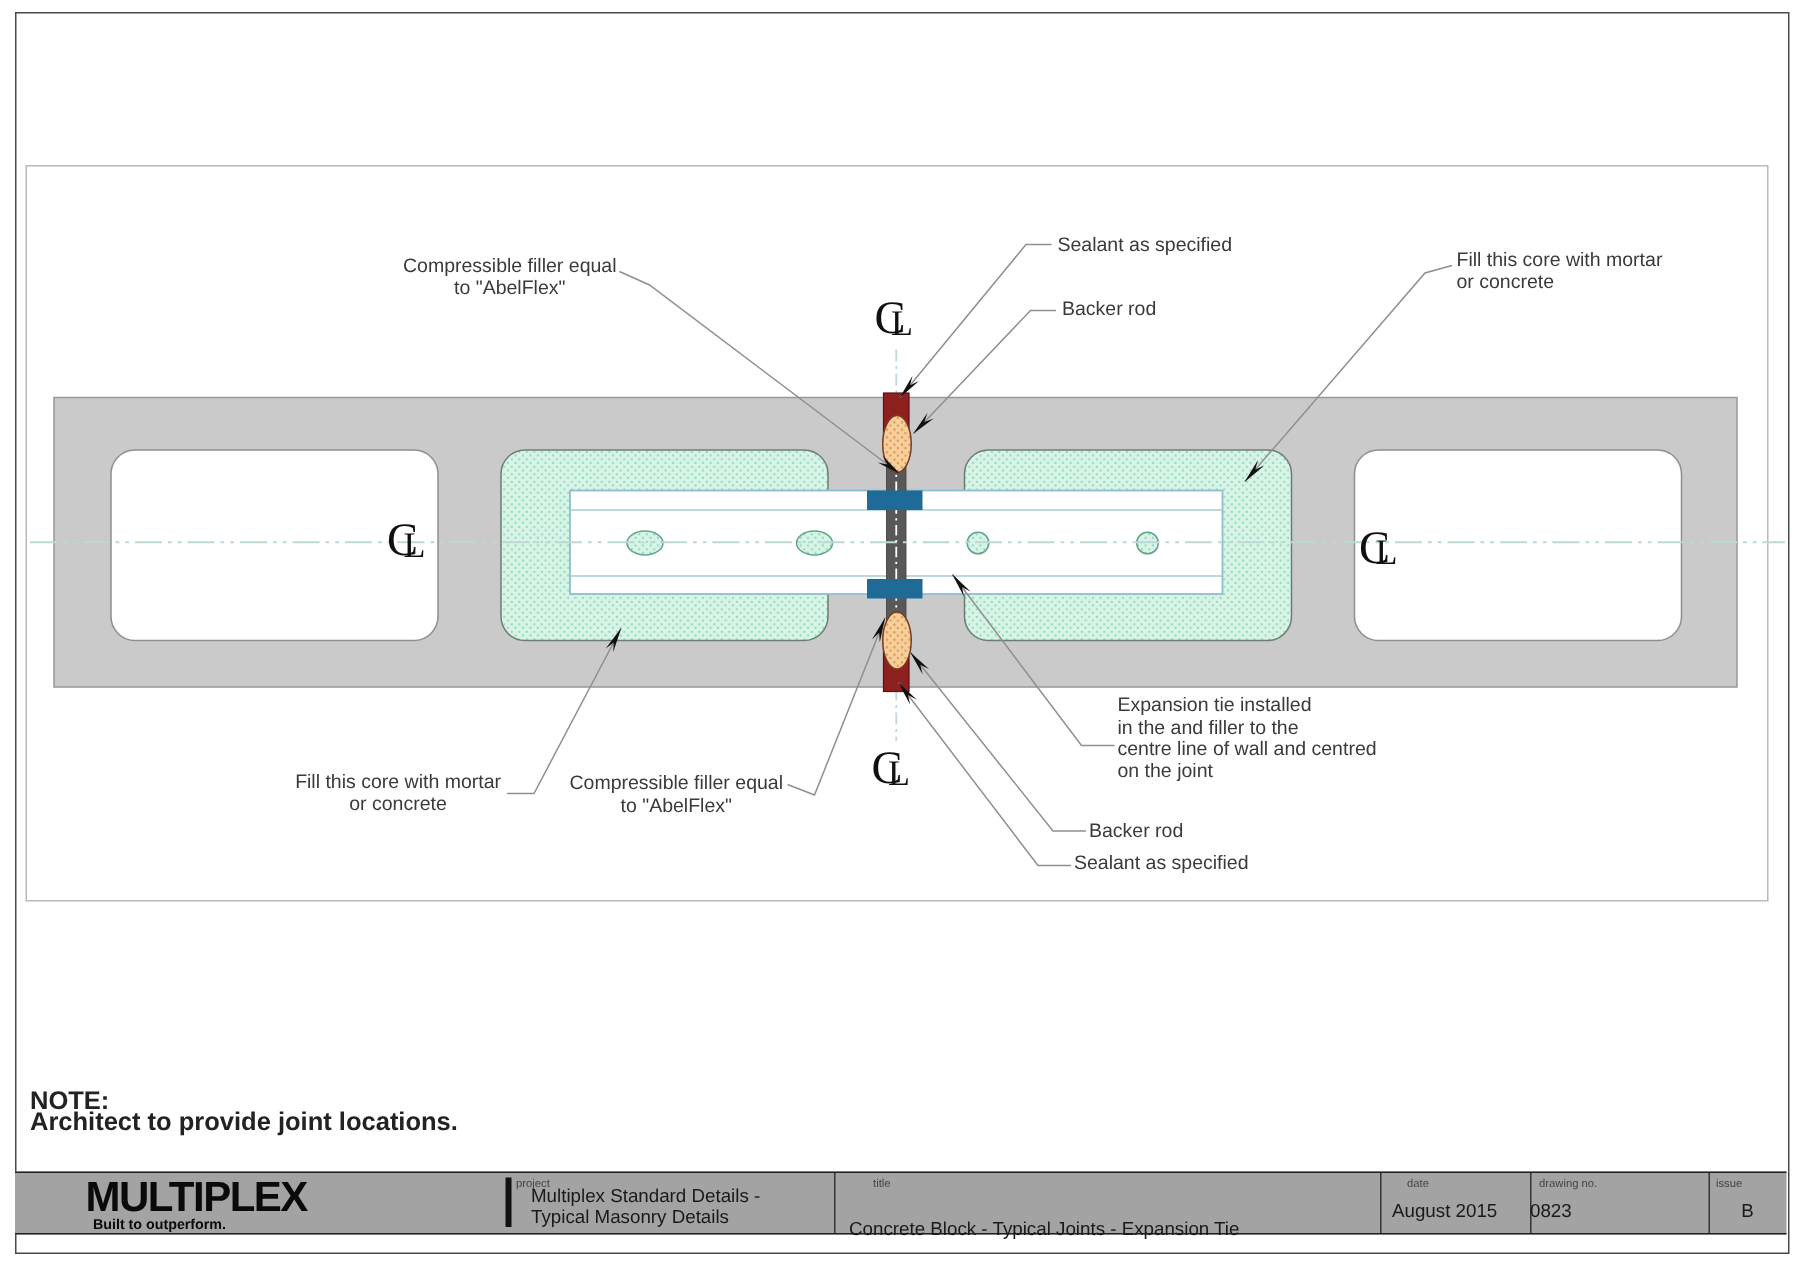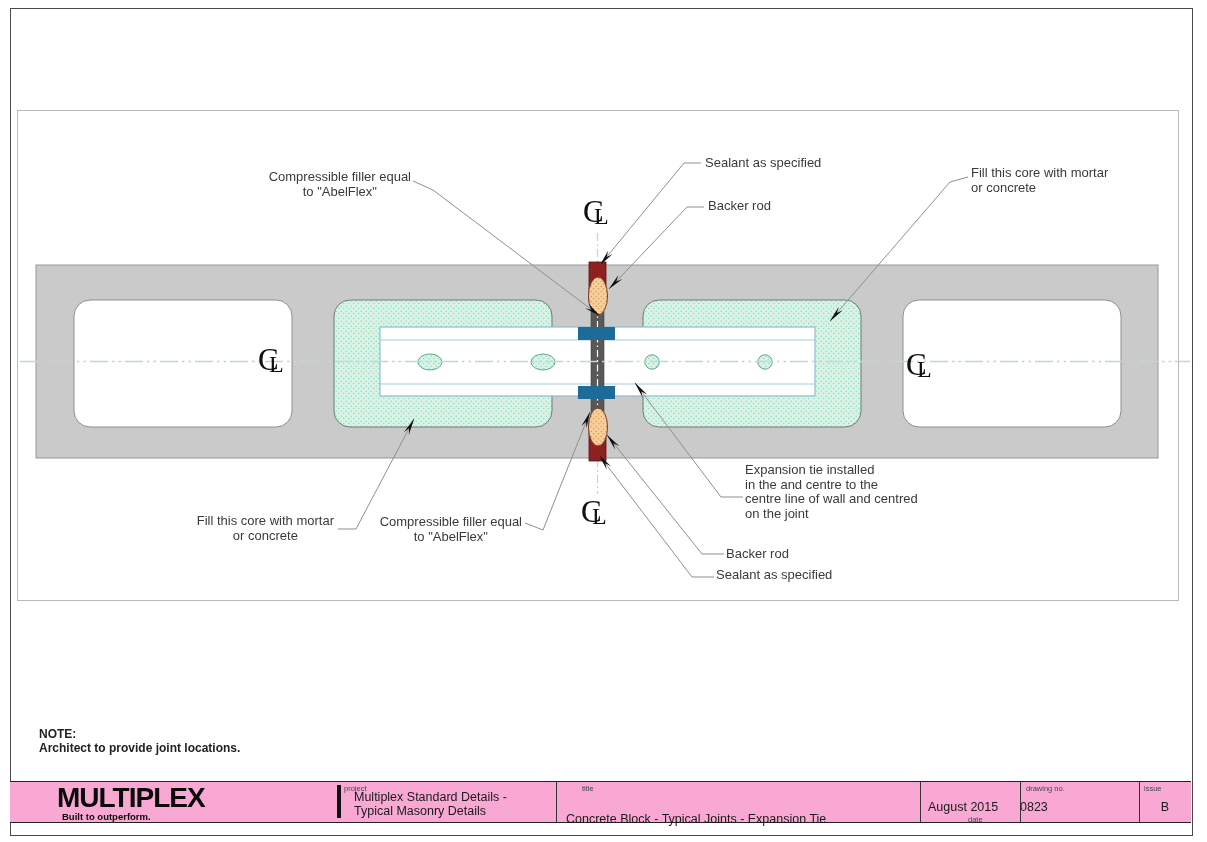--- a/index.html
+++ b/index.html
@@ -11,24 +11,24 @@
         border:1px solid #b9b9b9;}
   svg{position:absolute;left:0;top:0;}
   .lbl{position:absolute;font-size:13px;line-height:14.5px;color:#3a3a3a;white-space:nowrap;}
   .lbl.r{text-align:center;}
   
   .cl{position:absolute;width:32px;height:38px;color:#101010;
       font-family:"Liberation Serif",serif;}
   .cl .c{position:absolute;left:0;top:0;font-size:31px;line-height:31px;}
   .cl .l{position:absolute;left:11px;top:8px;font-size:24px;line-height:24px;}
   
-  .note{position:absolute;left:39px;top:727px;font-size:12px;line-height:14px;
+  .note{position:absolute;left:20px;top:727px;font-size:17px;line-height:14px;
         font-weight:bold;color:#222;}
   
-  .tb{position:absolute;left:10px;top:781px;width:1181px;height:40px;background:#f9a8d4;
+  .tb{position:absolute;left:10px;top:781px;width:1181px;height:40px;background:#a3a3a3;
       border-top:1.2px solid #222;border-bottom:1.2px solid #222;}
   .tb .logo{position:absolute;left:47px;top:2px;font-size:28px;line-height:28px;
       font-weight:bold;letter-spacing:-1px;color:#0a0a0a;}
   .tb .tagline{position:absolute;left:52px;top:29px;font-size:9.5px;font-weight:bold;color:#0a0a0a;}
   .tb .bar{position:absolute;left:327px;top:3px;width:3.5px;height:33px;background:#111;}
   .tb .vline{position:absolute;top:0;width:1px;height:40px;background:#333;}
   .tb .slabel{position:absolute;font-size:7.5px;color:#444;}
   .tb .val{position:absolute;font-size:12.5px;color:#1a1a1a;}
 </style>
 </head>
@@ -138,21 +138,21 @@
   <div class="lbl r" style="right:873px;top:514px;">
     <div>Fill this core with mortar</div>
     <div>or concrete</div>
   </div>
   <div class="lbl r" style="right:685px;top:515px;">
     <div>Compressible filler equal</div>
     <div>to "AbelFlex"</div>
   </div>
   <div class="lbl" style="left:745px;top:463px;">
     <div>Expansion tie installed</div>
-    <div>in the and centre to the</div>
+    <div>in the and filler to the</div>
     <div>centre line of wall and centred</div>
     <div>on the joint</div>
   </div>
   <div class="lbl" style="left:726px;top:547px;">
     <div>Backer rod</div>
   </div>
   <div class="lbl" style="left:716px;top:568px;">
     <div>Sealant as specified</div>
   </div>
 
@@ -170,21 +170,21 @@
     <div class="vline" style="left:1010px;"></div>
     <div class="vline" style="left:1129px;"></div>
 
     <div class="slabel" style="left:334px;top:2px;">project</div>
     <div class="val" style="left:344px;top:8px;">Multiplex Standard Details -</div>
     <div class="val" style="left:344px;top:22px;">Typical Masonry Details</div>
 
     <div class="slabel" style="left:550px;top:2px;margin-left:22px;">title</div>
     <div class="val" style="left:556px;top:30px;">Concrete Block - Typical Joints - Expansion Tie</div>
 
-    <div class="slabel" style="left:958px;top:2px;margin-top:31px;">date</div>
+    <div class="slabel" style="left:928px;top:2px;">date</div>
     <div class="val" style="left:918px;top:18px;">August 2015</div>
 
     <div class="slabel" style="left:1016px;top:2px;">drawing no.</div>
     <div class="val" style="left:1010px;top:18px;width:119px;">0823</div>
 
     <div class="slabel" style="left:1134px;top:2px;">issue</div>
     <div class="val" style="left:1129px;top:18px;width:52px;text-align:center;">B</div>
   </div>
 
 </div>

